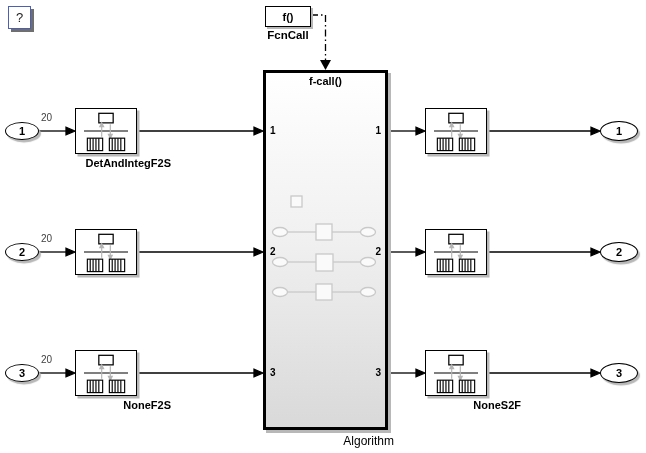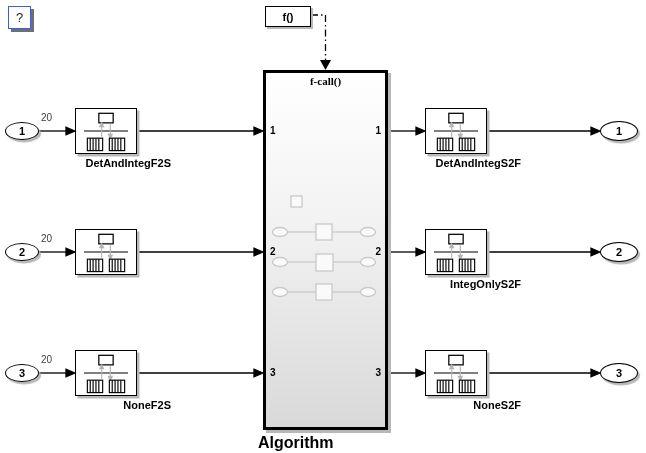--- a/index.html
+++ b/index.html
@@ -25,25 +25,25 @@
   .fcn-blk{position:absolute;left:265px;top:6px;width:46px;height:21px;background:#fff;
        border:1.5px solid var(--block-border);box-shadow:2px 2px 0 var(--shadow);
        display:flex;align-items:center;justify-content:center;font-weight:bold;font-size:11px;}
   .fcn-label{position:absolute;left:228px;top:29px;width:120px;text-align:center;
        font-weight:bold;font-size:11.5px;line-height:13px;}
   .algorithm{position:absolute;left:263px;top:70px;width:125px;height:360px;
        border:3px solid var(--block-border);
        background:linear-gradient(to bottom,var(--alg-top) 0%,#f1f1f1 45%,var(--alg-bottom) 100%);
        box-shadow:3px 3px 0 var(--shadow);}
   .alg-callout{position:absolute;left:0;top:2px;width:100%;text-align:center;
-       font-weight:bold;font-size:11px;font-family:Liberation Serif, serif;}
+       font-weight:bold;font-size:11px;}
   .alg-port{position:absolute;font-weight:bold;font-size:10px;line-height:14px;}
   .alg-port.l{left:4px;} .alg-port.r{right:4px;}
-  .alg-name{position:absolute;left:258px;top:434px;width:136px;text-align:left;
-       font-weight:bold;font-size:16px;}
+  .alg-name{position:absolute;left:258px;top:434px;width:136px;text-align:right;
+       font-weight:normal;font-size:12px;}
   .preview{position:absolute;left:0;top:0;width:100%;height:100%;}
   .icon-svg{display:block;width:100%;height:100%;}
 </style>
 </head>
 <body>
 
 <div class="canvas">
 
   <svg class="wires" viewBox="0 0 646 453">
 
@@ -83,20 +83,21 @@
         <polygon points="425,373 416,369.2 416,376.8"></polygon>
       <line x1="487" y1="373" x2="592" y2="373"></line>
         <polygon points="600,373 591,369.2 591,376.8"></polygon>
     </g>
   </svg>
 
   <div class="help-btn">?</div>
 
   <div class="fcn-blk">f()</div>
   <div class="fcn-label">
+    <div>FcnCall</div>
   </div>
 
   <div class="algorithm">
     <svg class="preview" viewBox="0 0 119 354">
       <g stroke="#c9c9c9" stroke-width="1.3" fill="#fafafa">
         <rect x="25" y="123" width="11" height="11"></rect>
         <line x1="21.5" y1="159" x2="50" y2="159"></line>
           <line x1="66" y1="159" x2="94.5" y2="159"></line>
         <ellipse cx="14" cy="159" rx="7.5" ry="4.5"></ellipse>
           <rect x="50" y="151" width="16" height="16"></rect>
@@ -163,21 +164,20 @@
         <line x1="20.5" y1="30.5" x2="20.5" y2="43.5"></line>
           <line x1="23.5" y1="30.5" x2="23.5" y2="43.5"></line>
         <rect x="34.5" y="30.5" width="16" height="13" fill="#fff"></rect>
         <line x1="37.5" y1="30.5" x2="37.5" y2="43.5"></line>
           <line x1="40.5" y1="30.5" x2="40.5" y2="43.5"></line>
         <line x1="43.5" y1="30.5" x2="43.5" y2="43.5"></line>
           <line x1="46.5" y1="30.5" x2="46.5" y2="43.5"></line>
       </g>
     </svg>
   </div>
-  <div class="blk-label" style="left:391px;top:157px">DetAndIntegS2F</div>
   <div class="port-oval" style="left:600px;top:121px;width:38px;height:20px">1</div>
 
   <div class="port-oval" style="left:5px;top:243px;width:34px;height:18px">2</div>
   <div class="sig-label" style="left:41px;top:233px">20</div>
   <div class="blk" style="left:75px;top:229px;width:62px;height:46px">
     <svg class="icon-svg" viewBox="0 0 62 46">
       <rect x="23.5" y="4.5" width="15" height="10" fill="#fff" stroke="#000" stroke-width="1.3"></rect>
       <line x1="8" y1="23" x2="54" y2="23" stroke="#000" stroke-width="1.2"></line>
       <line x1="26.5" y1="29" x2="26.5" y2="17" stroke="#b4b4b4" stroke-width="1.2"></line>
       <polygon points="26.5,13 23.5,19 29.5,19" fill="#b4b4b4"></polygon>
@@ -212,21 +212,20 @@
         <line x1="20.5" y1="30.5" x2="20.5" y2="43.5"></line>
           <line x1="23.5" y1="30.5" x2="23.5" y2="43.5"></line>
         <rect x="34.5" y="30.5" width="16" height="13" fill="#fff"></rect>
         <line x1="37.5" y1="30.5" x2="37.5" y2="43.5"></line>
           <line x1="40.5" y1="30.5" x2="40.5" y2="43.5"></line>
         <line x1="43.5" y1="30.5" x2="43.5" y2="43.5"></line>
           <line x1="46.5" y1="30.5" x2="46.5" y2="43.5"></line>
       </g>
     </svg>
   </div>
-  <div class="blk-label" style="left:391px;top:278px">IntegOnlyS2F</div>
   <div class="port-oval" style="left:600px;top:242px;width:38px;height:20px">2</div>
 
   <div class="port-oval" style="left:5px;top:364px;width:34px;height:18px">3</div>
   <div class="sig-label" style="left:41px;top:354px">20</div>
   <div class="blk" style="left:75px;top:350px;width:62px;height:46px">
     <svg class="icon-svg" viewBox="0 0 62 46">
       <rect x="23.5" y="4.5" width="15" height="10" fill="#fff" stroke="#000" stroke-width="1.3"></rect>
       <line x1="8" y1="23" x2="54" y2="23" stroke="#000" stroke-width="1.2"></line>
       <line x1="26.5" y1="29" x2="26.5" y2="17" stroke="#b4b4b4" stroke-width="1.2"></line>
       <polygon points="26.5,13 23.5,19 29.5,19" fill="#b4b4b4"></polygon>

